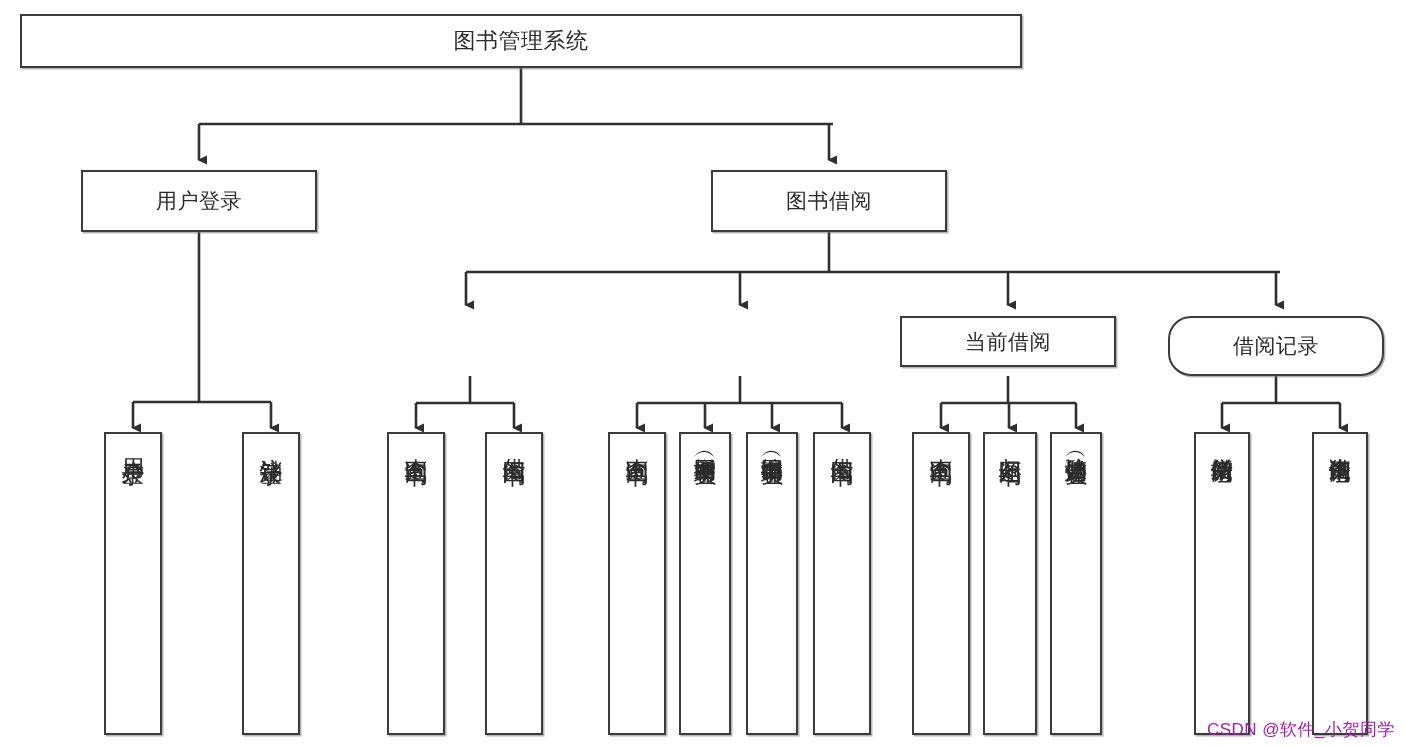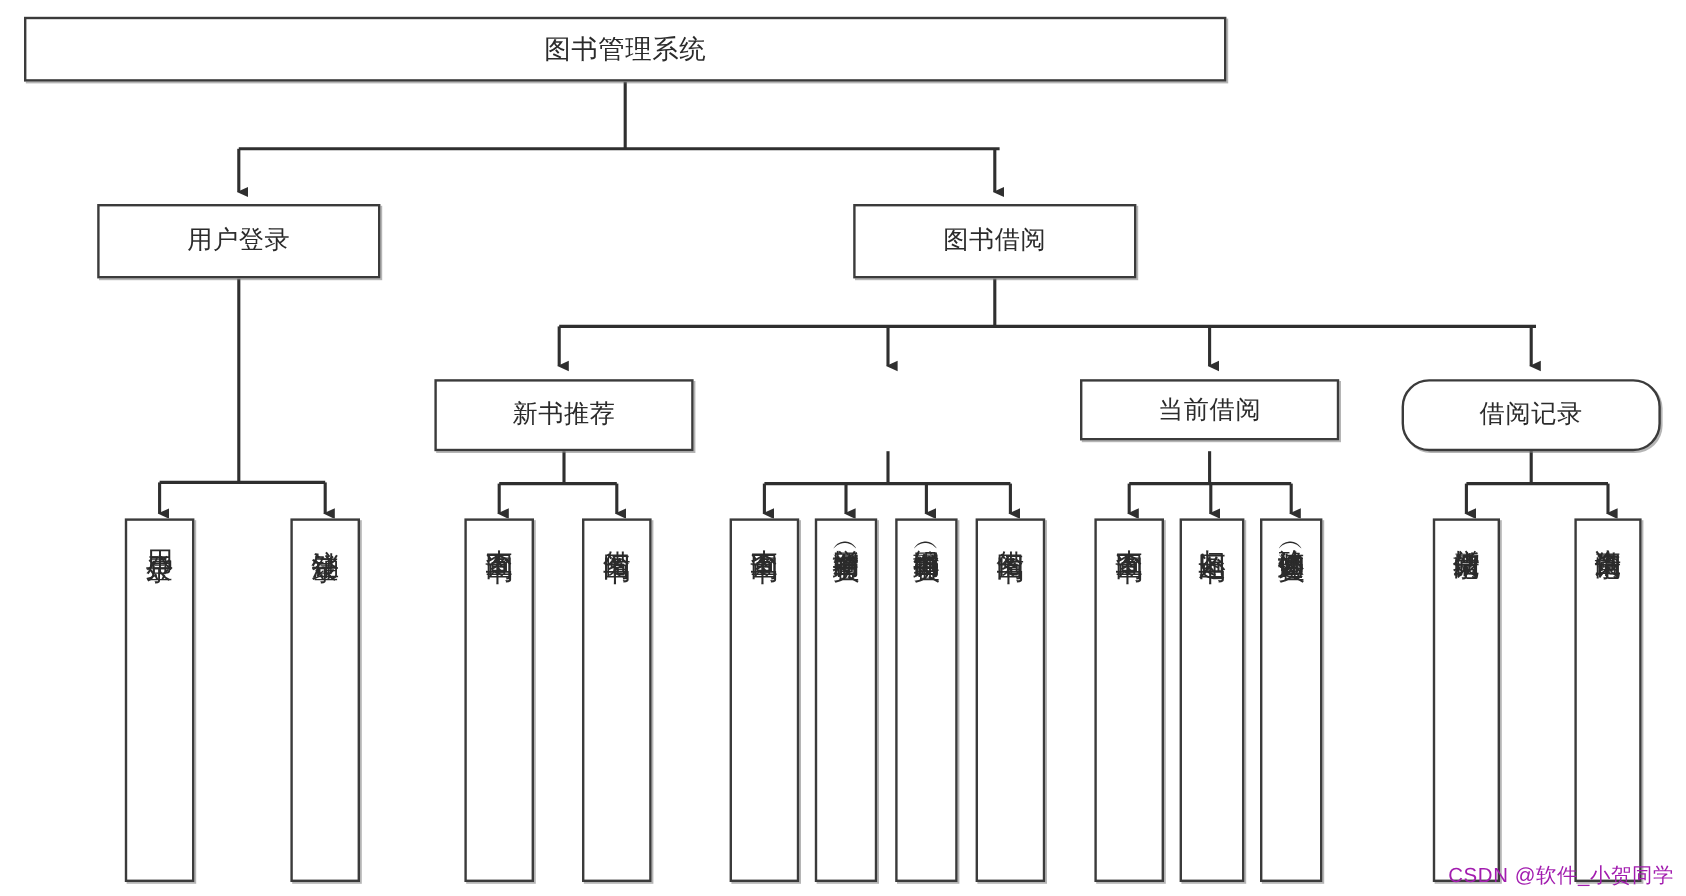--- a/index.html
+++ b/index.html
@@ -136,23 +136,20 @@
     <span class="label">图书管理系统</span>
   </div>
 
   <div class="node h" style="left:81px; top:170px; width:236px; height:62px;">
     <span class="label">用户登录</span>
   </div>
   <div class="node h" style="left:711px; top:170px; width:236px; height:62px;">
     <span class="label">图书借阅</span>
   </div>
 
-  <div class="node h" style="left:362px; top:316px; width:216px; height:60px;">
-    <span class="label">新书推荐</span>
-  </div>
   <div class="node h" style="left:900px; top:316px; width:216px; height:51px;">
     <span class="label">当前借阅</span>
   </div>
   <div class="node h" style="left:1168px; top:316px; width:216px; height:60px;border-radius:23px;">
     <span class="label">借阅记录</span>
   </div>
 
   <div class="node v" style="left:104px; top:432px; width:58px; height:303px;">
     <span class="label">用户登录</span>
   </div>

